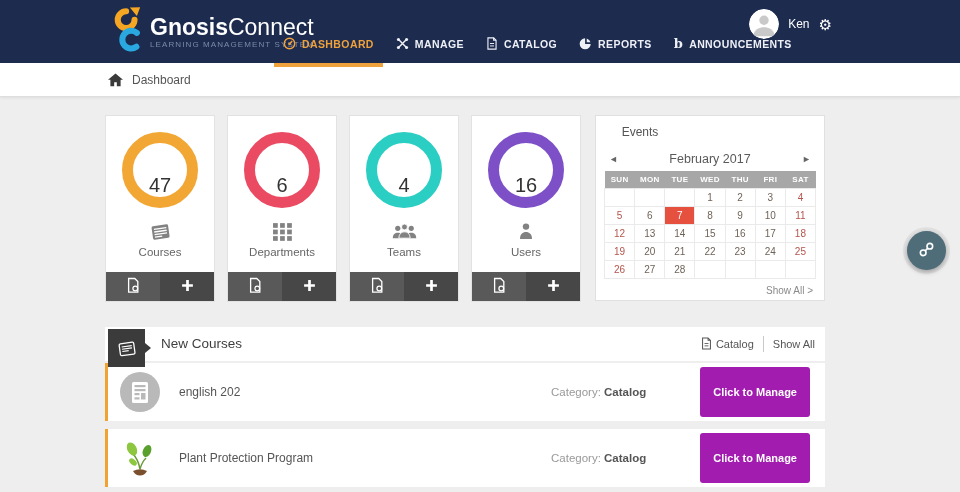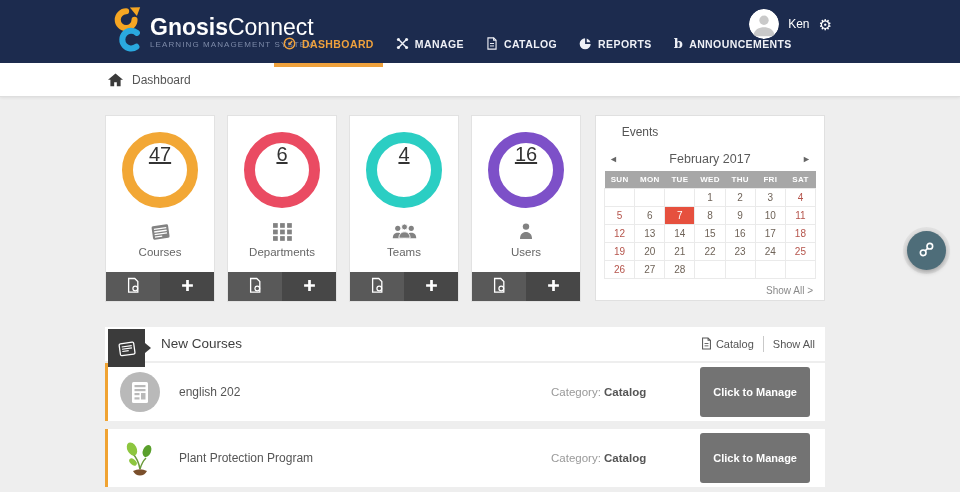--- a/index.html
+++ b/index.html
@@ -27,21 +27,21 @@
   
   .breadcrumb-bar { position:absolute; top:63px; left:0; right:0; height:34px; background:#fff;
                     border-bottom:1px solid #dedede; box-shadow:0 1px 3px rgba(0,0,0,.07);
                     display:flex; align-items:center; gap:9px; padding-left:108px; font-size:12px; color:#555; }
   .breadcrumb-bar .home { color:#3a3a3a; display:flex; cursor:pointer; }
 
   
   .stats-row { position:absolute; top:115px; left:105px; display:flex; gap:12px; }
   .stat-card { width:110px; height:187px; background:#fff; border:1px solid #e2e2e2; position:relative; text-align:center; }
   .ring { width:76px; height:76px; border-radius:50%; border:11px solid #4c1d95; margin:16px auto 11px;
-          display:flex; align-items:flex-start; justify-content:center; font-size:20px; color:#333;text-decoration:underline; }
+          display:flex; align-items:flex-end; justify-content:center; font-size:20px; color:#333; }
   .stat-icon { height:24px; color:#828282; display:flex; align-items:center; justify-content:center; }
   .stat-label { font-size:11.5px; color:#666; margin-top:3px; }
   .card-actions { position:absolute; bottom:0; left:0; right:0; height:29px; display:flex; }
   .action-btn { flex:1; display:flex; align-items:center; justify-content:center; color:#fff; cursor:pointer; border:none; }
   .action-btn.report { background:#595959; }
   .action-btn.add { background:#474747; }
 
   
   .calendar-panel { position:absolute; top:115px; left:595px; width:230px; height:186px; background:#fff; border:1px solid #e0e0e0; }
   .cal-tabs { display:flex; height:32px;text-align:center; }
@@ -73,21 +73,21 @@
   .nc-links { position:absolute; right:10px; top:0; height:100%; display:flex; align-items:center; gap:9px; font-size:11px; color:#555; }
   .nc-link { display:flex; align-items:center; gap:4px; cursor:pointer; color:#555; }
   .nc-divider { width:1px; height:16px; background:#c9c9c9; }
   .course-row { background:#fff; border-left:3px solid #f0a332; height:58px; margin-top:8px;
                 display:flex; align-items:center; padding:0 15px 0 12px; }
   .course-row:first-of-type { margin-top:2px; }
   .course-avatar { width:40px; height:40px; flex:none; }
   .course-name { margin-left:19px; font-size:12px; color:#555; width:372px; flex:none; }
   .course-category { width:148px; flex:none; font-size:11.5px; color:#999; }
   .course-category b { color:#555; }
-  .manage-btn { margin-left:auto; background:#737373; color:#fff; border:none; border-radius:3px;
+  .manage-btn { margin-left:auto; background:#a21caf; color:#fff; border:none; border-radius:3px;
                 font-size:11px; font-weight:bold; padding:19px 13px; cursor:pointer; font-family:inherit; }
 </style>
 </head>
 <body>
 
 <div class="app">
 
   <div class="navbar">
     <div class="logo">
       <span>

